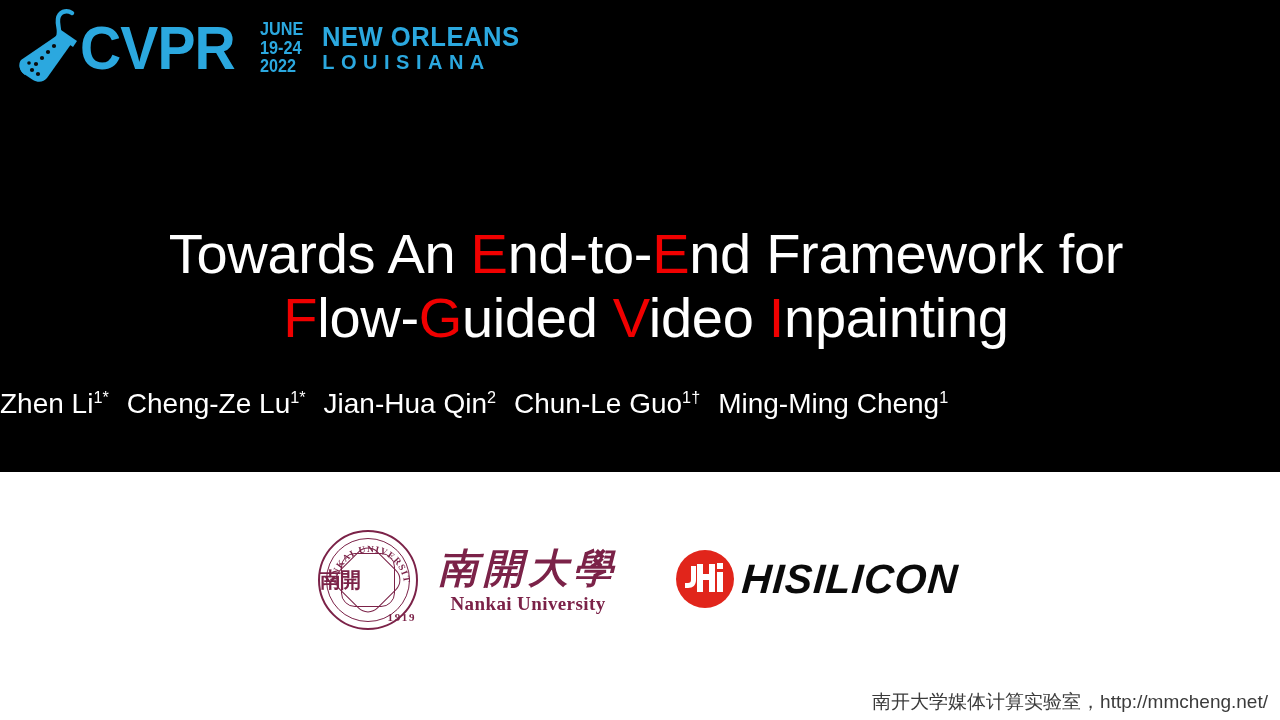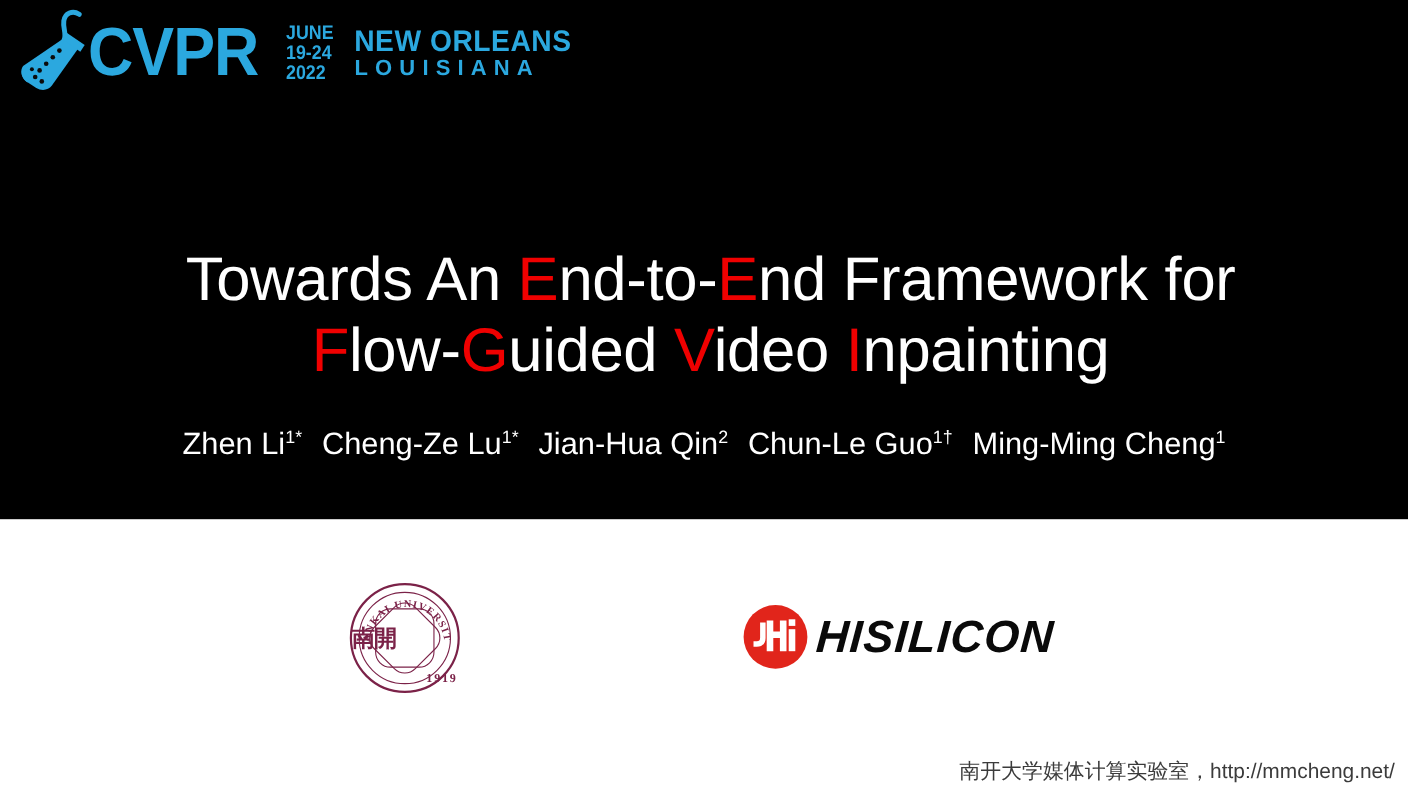--- a/index.html
+++ b/index.html
@@ -52,21 +52,21 @@
     font-family:"Liberation Sans", sans-serif;
     font-weight:400; font-size:56px; line-height:64px;
     letter-spacing:-0.3px;
   }
   .title-line { display:block; white-space:nowrap;padding-left:12px; }
   .hl { color:#F00000; }
 
   
   .authors {
     position:absolute; left:0; top:386px; width:1280px;
-    text-align:center; color:#ffffff;
+    text-align:left; color:#ffffff;
     font-size:28px; line-height:36px; font-weight:400;
   }
   .authors .au { white-space:nowrap; }
   .authors .gap { display:inline-block; width:18px; }
   sup { font-size:0.58em; vertical-align:super; line-height:0; }
 
   
   .affils {
     position:absolute; left:0; top:437px; width:1280px;
     text-align:center; color:#ffffff;
@@ -222,20 +222,24 @@
           <defs>
             <path id="arcpath" d="M 16,54 A 34,34 0 0 1 84,54"></path>
           </defs>
           <text><textPath href="#arcpath" startOffset="50%" text-anchor="middle" id="seal-arc-label">NANKAI UNIVERSITY</textPath></text>
         </svg>
         <div class="inner"></div>
         <div class="inner2"></div>
         <div class="hanzi">南開</div>
         <div class="seal-year">1919</div>
       </div>
+      <div class="nankai-text">
+        <div class="nk-cn">南開大學</div>
+        <div class="nk-en">Nankai University</div>
+      </div>
     </div>
 
     <div class="hisilicon">
       <div class="hi-mark">
         <div class="hi-circle"></div>
         <svg class="hi-glyph" viewBox="0 0 58 58">
           <g fill="#ffffff">
             <path d="M13 16 L20 16 L20 30 C20 35 17 38 12 38 L9 38 L9 33 L12 33 C14 33 15 32 15 30 L15 16 Z"></path>
             <path d="M21 14 L27 14 L27 24 L33 24 L33 14 L39 14 L39 42 L33 42 L33 30 L27 30 L27 42 L21 42 Z"></path>
             <rect x="41" y="22" width="6" height="20"></rect>

